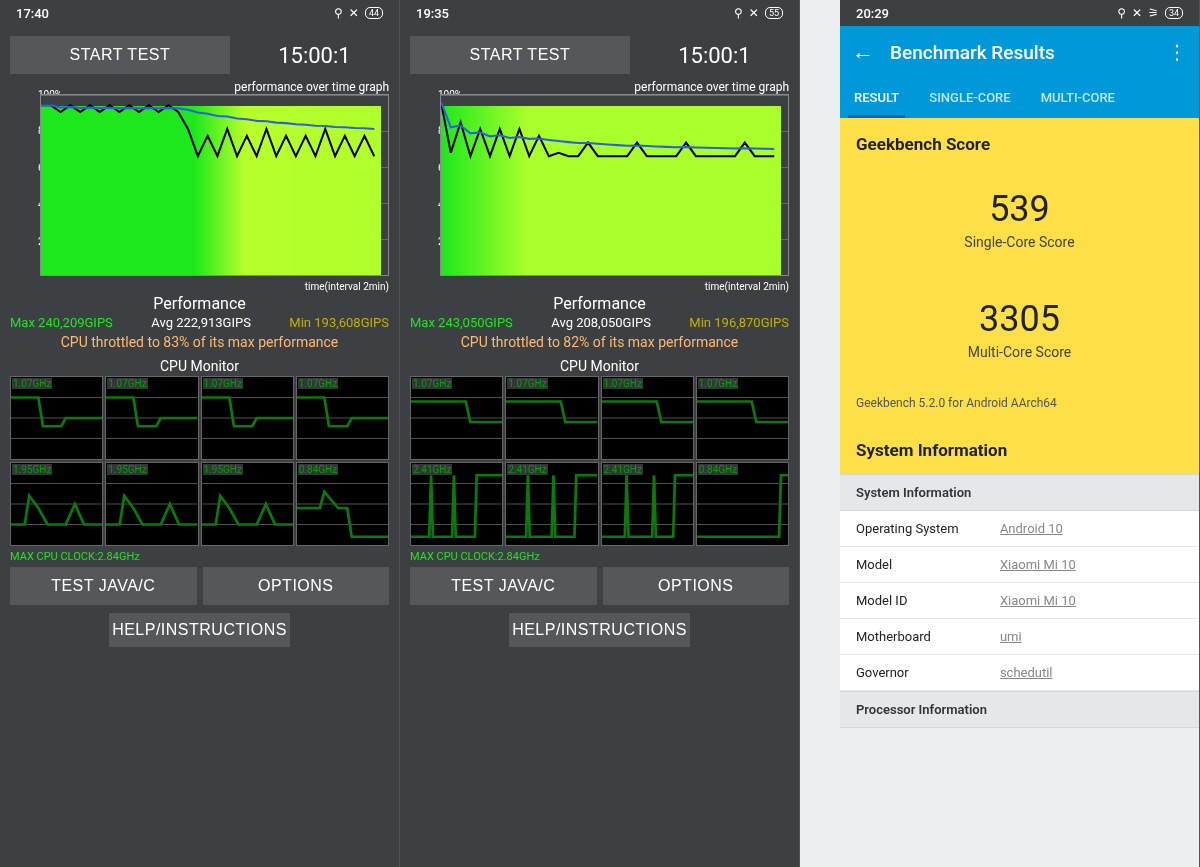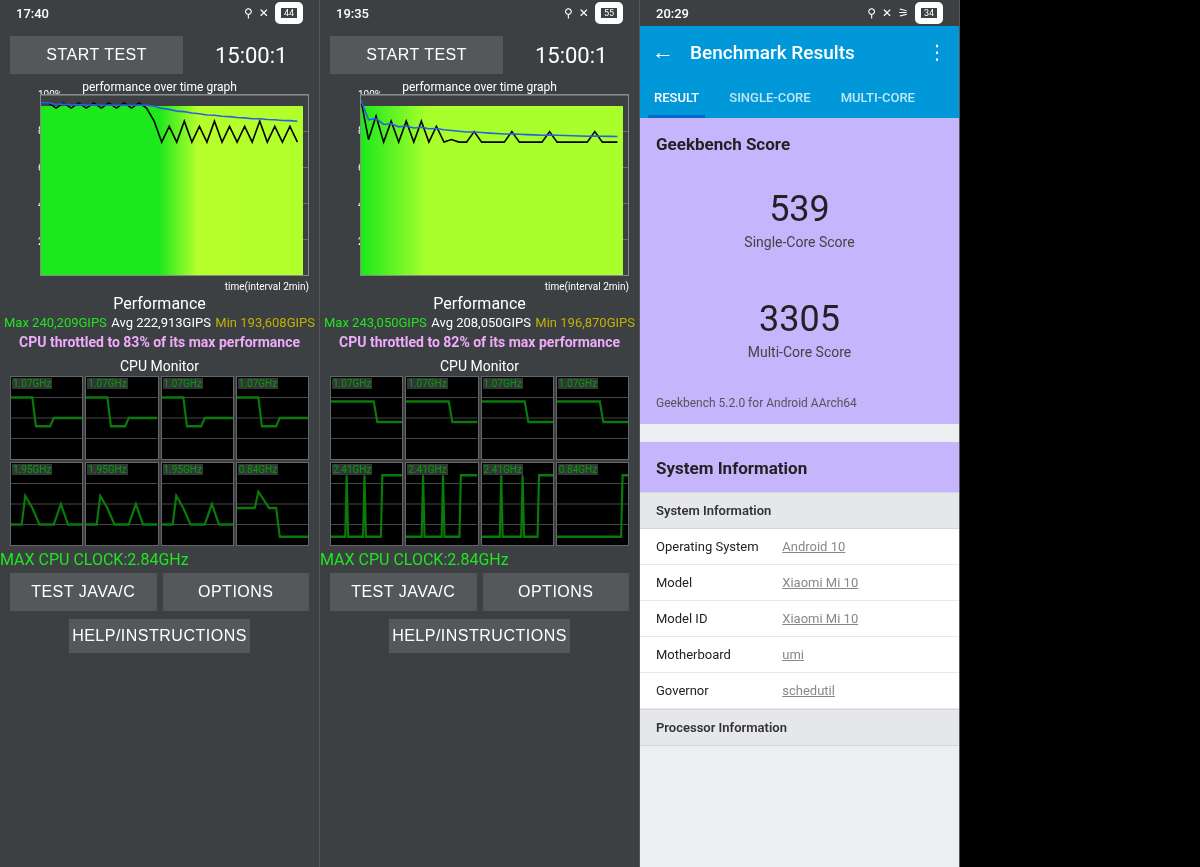--- a/index.html
+++ b/index.html
@@ -4,44 +4,44 @@
 <style>
   * { box-sizing: border-box; margin: 0; padding: 0; }
   body {
     font-family: Roboto, -apple-system, sans-serif;
     background: #000;
     width: 1200px;
     height: 867px;
     display: flex;
   }
   .phone {
-    width: 320px;
+    width: 400px;
     height: 867px;
     display: flex;
     flex-direction: column;
     border-right: 1px solid #555;
   }
   .phone.dark { background: #3c4042; }
-  .phone.light { background: #eceff1; }
+  .phone.light { background: #eceff1; padding-left: 40px; }
 
   
   .statusbar {
     height: 26px;
     display: flex;
     align-items: center;
     padding: 0 16px;
     font-size: 12px;
     color: #fff;
   }
   .statusbar.light-sb { background: #3c4042; }
   .statusbar .time { font-weight: 500; font-size: 13px; }
   .statusbar .spacer { flex: 1; }
   .statusbar .icons { display: flex; gap: 6px; align-items: center; font-size: 12px; }
   .battery-badge {
-    border: 6px solid #ffffff;
+    border: 1px solid #ffffff;
     border-radius: 5px;
     padding: 0px 3px;
     font-size: 9px;
     display: inline-block;
   }
 
   
   .row1 {
     display: flex;
     align-items: center;
@@ -65,21 +65,21 @@
     text-align: center;
   }
   .graph-area {
     margin: 0 10px;
     position: relative;
     height: 210px;
   }
   .graph-title-small {
     position: absolute;
     top: -2px; left: 0; right: 0;
-    text-align: center;
+    text-align: right;
     font-size: 12px;
     color: #fff;
   }
   .graph-bg {
     position: absolute;
     top: 12px; bottom: 16px; left: 30px; right: 0;
     background: #3c4042;
     border: 1px solid #888;
   }
   .ytick {
@@ -117,32 +117,31 @@
   }
   .perf-label {
     text-align: center;
     color: #fff;
     font-size: 16px;
     margin-top: 2px;
   }
   .perf-stats {
     display: flex;
     justify-content: space-between;
-    padding: 2px 4px;
+    padding: 2px 10px;
     font-size: 13px;
   }
   .perf-stats .mx { color: #1de81d; }
   .perf-stats .av { color: #fff; }
   .perf-stats .mn { color: #c4b000; }
   .throttle-text {
     text-align: center;
-    color: #f0abfc;
+    color: #fdba74;
     font-size: 14px;
     padding: 2px 0 6px 0;
-    font-weight: bold;
   }
   .cpumon-title {
     text-align: center;
     color: #fff;
     font-size: 14px;
     margin-top: 2px;
   }
   .cpu-grid {
     display: grid;
     grid-template-columns: repeat(4, 1fr);
@@ -159,22 +158,22 @@
     position: absolute;
     top: 1px; left: 1px;
     font-size: 10px;
     color: #00a000;
     background: rgba(60,64,66,0.85);
     padding: 0 1px;
   }
   .cpusvg { width: 100%; height: 100%; }
   .maxclk {
     color: #1de81d;
-    font-size: 16px;
-    padding: 2px 10px 4px 0;
+    font-size: 11px;
+    padding: 2px 10px 4px 10px;
   }
   .row-buttons {
     display: flex;
     gap: 6px;
     padding: 0 10px;
   }
   .row-buttons .btn { flex: 1; }
   .row-help {
     display: flex;
     justify-content: center;
@@ -211,22 +210,21 @@
   .gb-tab.active {
     color: #fff;
     border-bottom-color: #0066cc;
   }
   .gb-content {
     background: #eceff1;
     flex: 1;
     overflow: hidden;
   }
   .gb-section {
-    background: #c4b5fd;
-    margin-bottom: 18px;
+    background: #fde047;
   }
   .gb-sec-title {
     font-size: 17px;
     font-weight: 700;
     color: #222;
     padding: 16px 16px 14px 16px;
   }
   .score-block {
     text-align: center;
     padding: 20px 0 28px 0;

